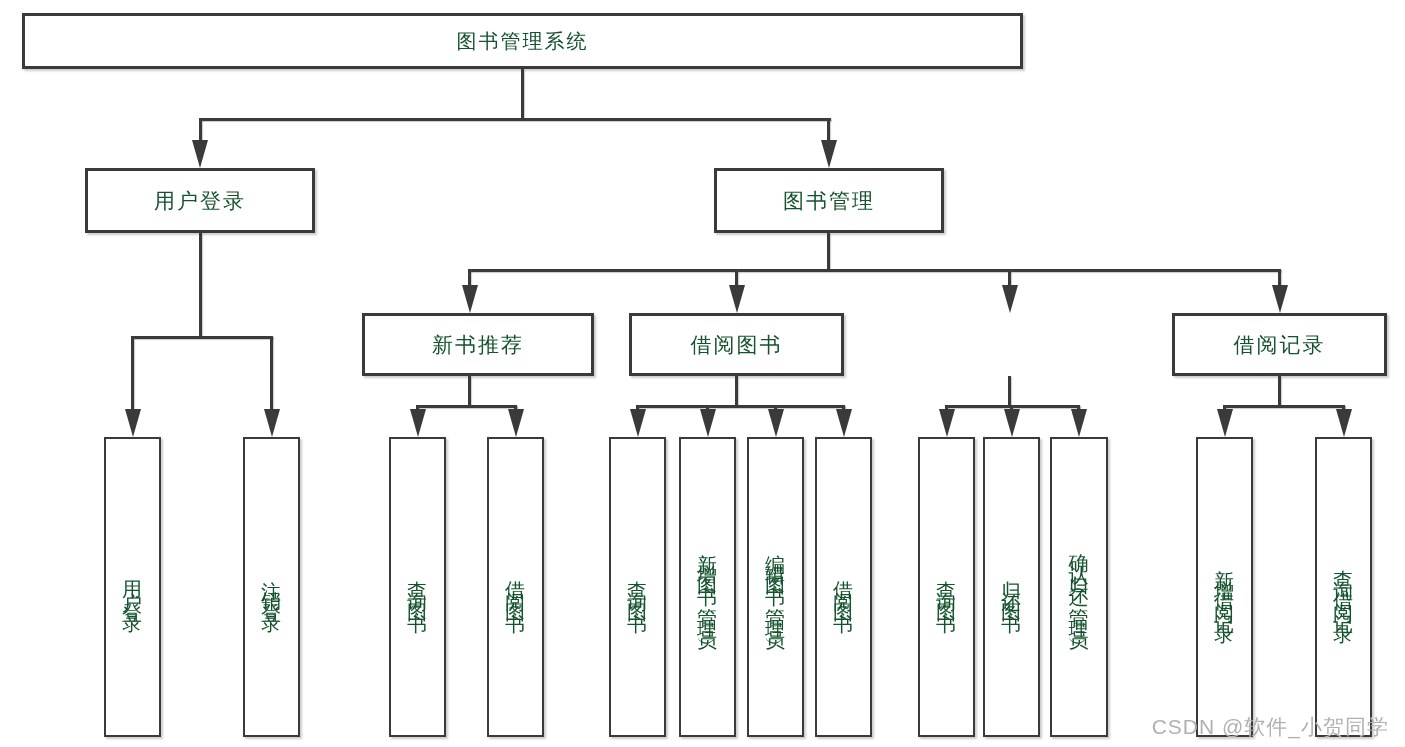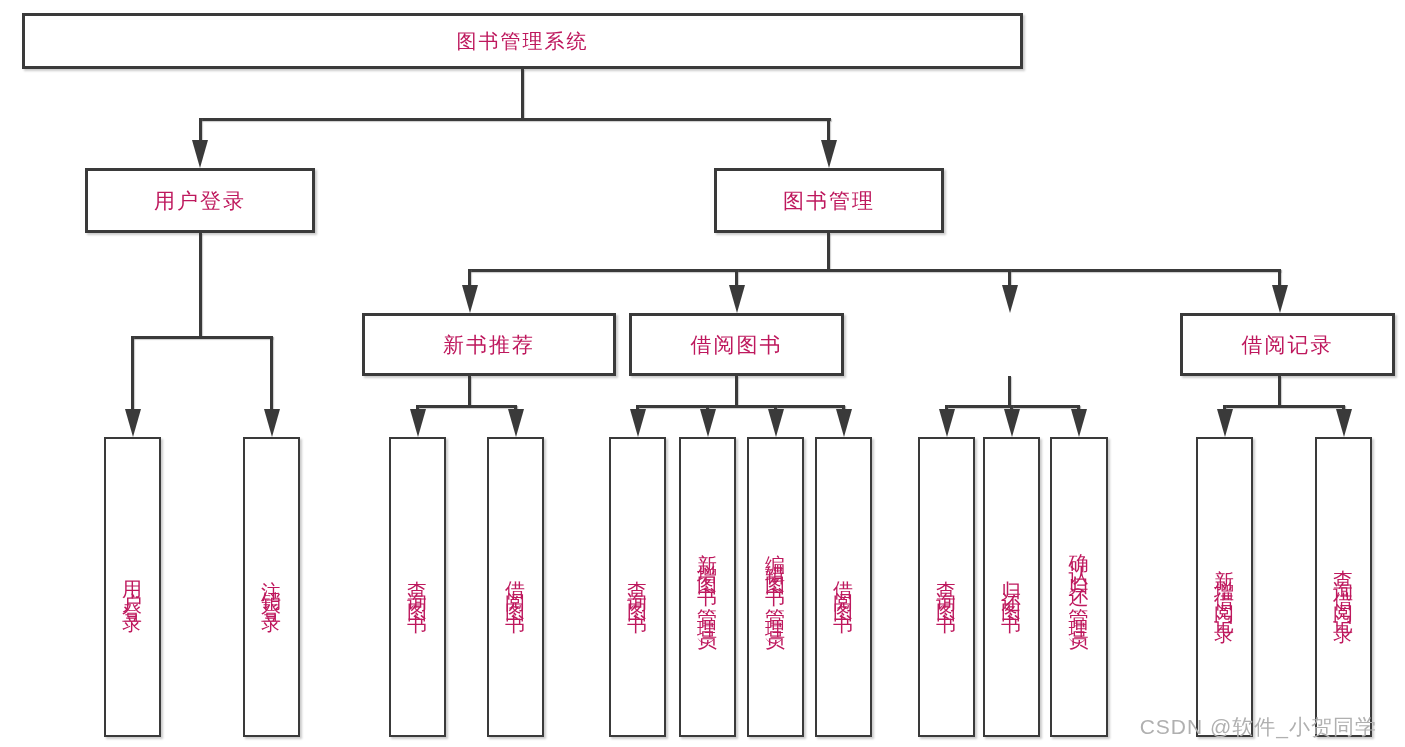--- a/index.html
+++ b/index.html
@@ -17,21 +17,21 @@
 
   
   .box {
     position: absolute;
     background: #ffffff;
     border: 3px solid #3a3a3a;
     display: flex;
     align-items: center;
     justify-content: center;
     font-size: 20px;
-    color: #be185d;
+    color: #14532d;
     letter-spacing: 2px;
     box-shadow: 2px 2px 2px rgba(110,110,110,0.35);
   }
   .box.lvl2, .box.lvl3 { font-size: 21px; }
   .box.leaf {
     border-width: 2px;
     font-size: 20px;
     letter-spacing: 0;
   }
   .vtext {
@@ -54,21 +54,21 @@
   .arrow {
     position: absolute;
     width: 0; height: 0;
     border-left: 8px solid transparent;
     border-right: 8px solid transparent;
     border-top: 28px solid #3a3a3a;
   }
 
   .watermark {
     position: absolute;
-    right: 28px;
+    right: 16px;
     bottom: 6px;
     font-size: 21px;
     color: #b0b0b0;
     letter-spacing: 1px;
     white-space: nowrap;
   }
 </style>
 </head>
 <body>
 
@@ -103,27 +103,27 @@
   <div class="line h" style="left:468px; top:269px; width:813px;"></div>
   <div class="line v" style="left:468px; top:269px; height:18px;"></div>
   <div class="arrow" style="left:462px; top:285px;"></div>
   <div class="line v" style="left:735px; top:269px; height:18px;"></div>
   <div class="arrow" style="left:729px; top:285px;"></div>
   <div class="line v" style="left:1008px; top:269px; height:18px;"></div>
   <div class="arrow" style="left:1002px; top:285px;"></div>
   <div class="line v" style="left:1278px; top:269px; height:18px;"></div>
   <div class="arrow" style="left:1272px; top:285px;"></div>
 
-  <div class="box lvl3" style="left:362px; top:313px; width:254px; height:63px;">
+  <div class="box lvl3" style="left:362px; top:313px; width:232px; height:63px;">
     <span>新书推荐</span>
   </div>
   <div class="box lvl3" style="left:629px; top:313px; width:215px; height:63px;">
     <span>借阅图书</span>
   </div>
-  <div class="box lvl3" style="left:1172px; top:313px; width:215px; height:63px;margin-left:8px;">
+  <div class="box lvl3" style="left:1172px; top:313px; width:215px; height:63px;">
     <span>借阅记录</span>
   </div>
 
   <div class="line v" style="left:468px; top:376px; height:29px;"></div>
   <div class="line h" style="left:416px; top:405px; width:101px;"></div>
   <div class="line v" style="left:416px; top:405px; height:7px;"></div>
   <div class="arrow" style="left:410px; top:409px;"></div>
   <div class="line v" style="left:514px; top:405px; height:7px;"></div>
   <div class="arrow" style="left:508px; top:409px;"></div>
 

